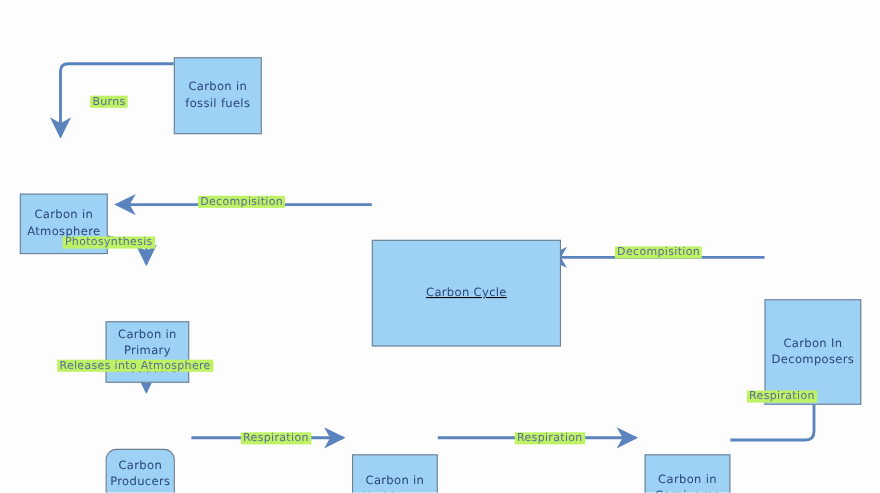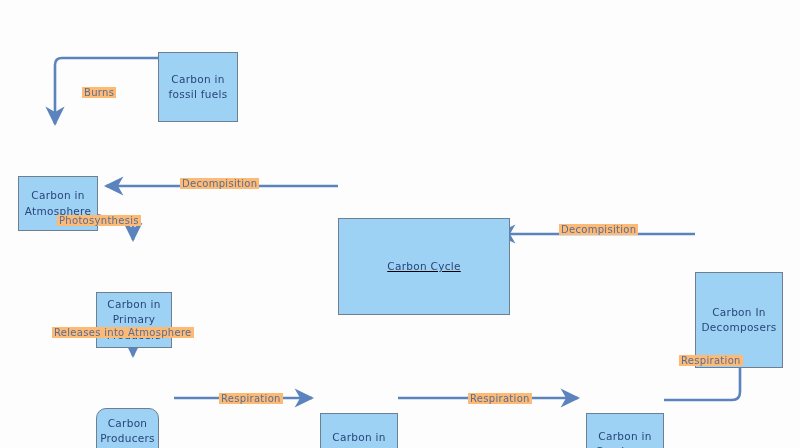--- a/index.html
+++ b/index.html
@@ -43,21 +43,21 @@
     letter-spacing: 0.3px;
     white-space: pre-line;
     padding: 0 4px;
   }
   .edge-label {
     position: absolute;
     color: #5a6d95;
     font-size: 10px;
     letter-spacing: 0.3px;
     white-space: nowrap;
-    background: #fdba74;
+    background: #bef264;
     padding: 0 2px;
     z-index: 3;
     text-align: right;
   }
 </style>
 </head>
 <body>
 
 <div id="canvas">
 

